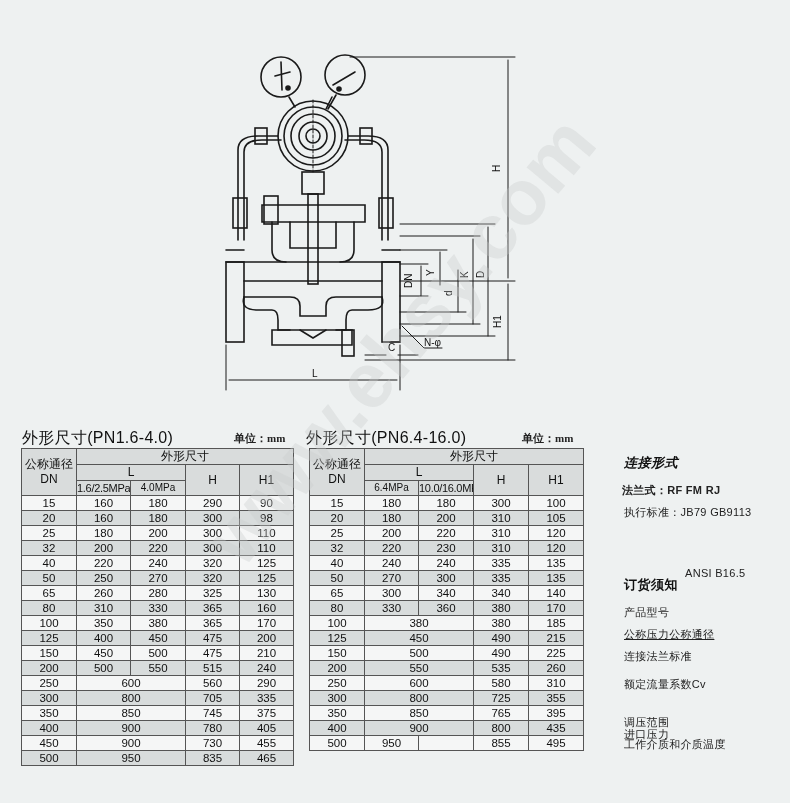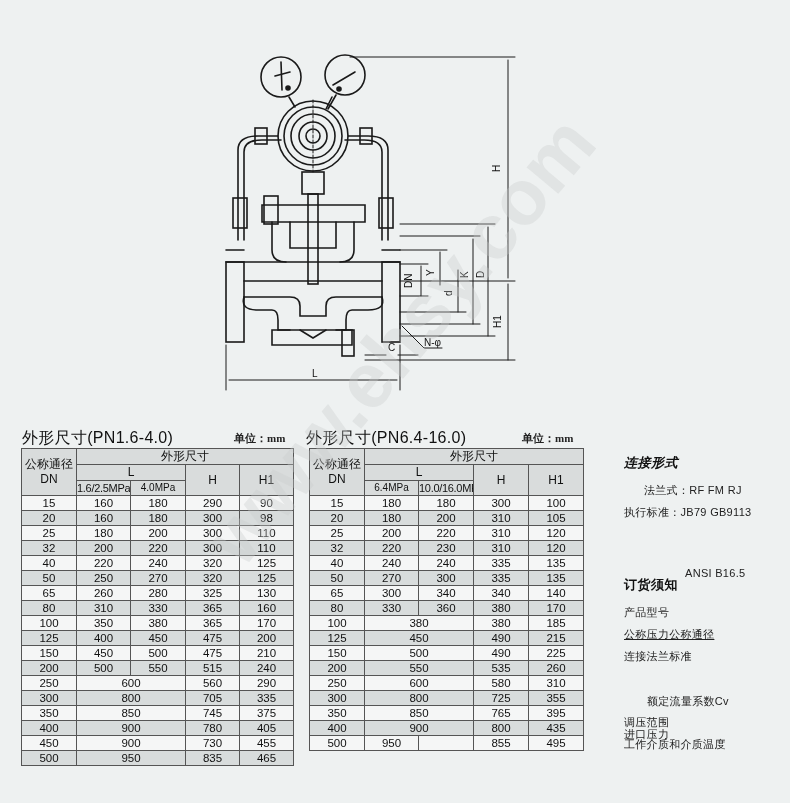--- a/index.html
+++ b/index.html
@@ -426,26 +426,26 @@
         <td>500</td>
         <td>950</td>
         <td></td>
         <td>855</td>
         <td>495</td>
       </tr>
     </tbody>
 </table>
 
 <div class="side-title" style="left:624px; top:454px;font-style:italic;">连接形式</div>
-<div class="side-line" style="left:644px; top:483px;">法兰式：RF FM RJ</div>
+<div class="side-line" style="left:622px; top:483px;font-weight:bold;">法兰式：RF FM RJ</div>
 <div class="side-line" style="left:624px; top:505px;">执行标准：JB79  GB9113</div>
 <div class="side-line" style="left:685px; top:527px;margin-top:40px;">ANSI  B16.5</div>
 
 <div class="side-title" style="left:624px; top:576px;">订货须知</div>
 <div id="order-list">
     <div class="side-line" style="left: 624px; top: 605px;">产品型号</div>
     <div class="side-line" style="left: 624px; top: 627px; text-decoration: underline;">公称压力公称通径</div>
     <div class="side-line" style="left: 624px; top: 649px;">连接法兰标准</div>
-    <div class="side-line" style="left: 624px; top: 694px; margin-left: 23px;">额定流量系数Cv</div>
+    <div class="side-line" style="left: 624px; top: 677px;">额定流量系数Cv</div>
     <div class="side-line" style="left: 624px; top: 727px;">进口压力</div>
     <div class="side-line" style="left: 624px; top: 715px;">调压范围</div>
     <div class="side-line" style="left: 624px; top: 737px;">工作介质和介质温度</div>
   </div>
 
 </body></html>

